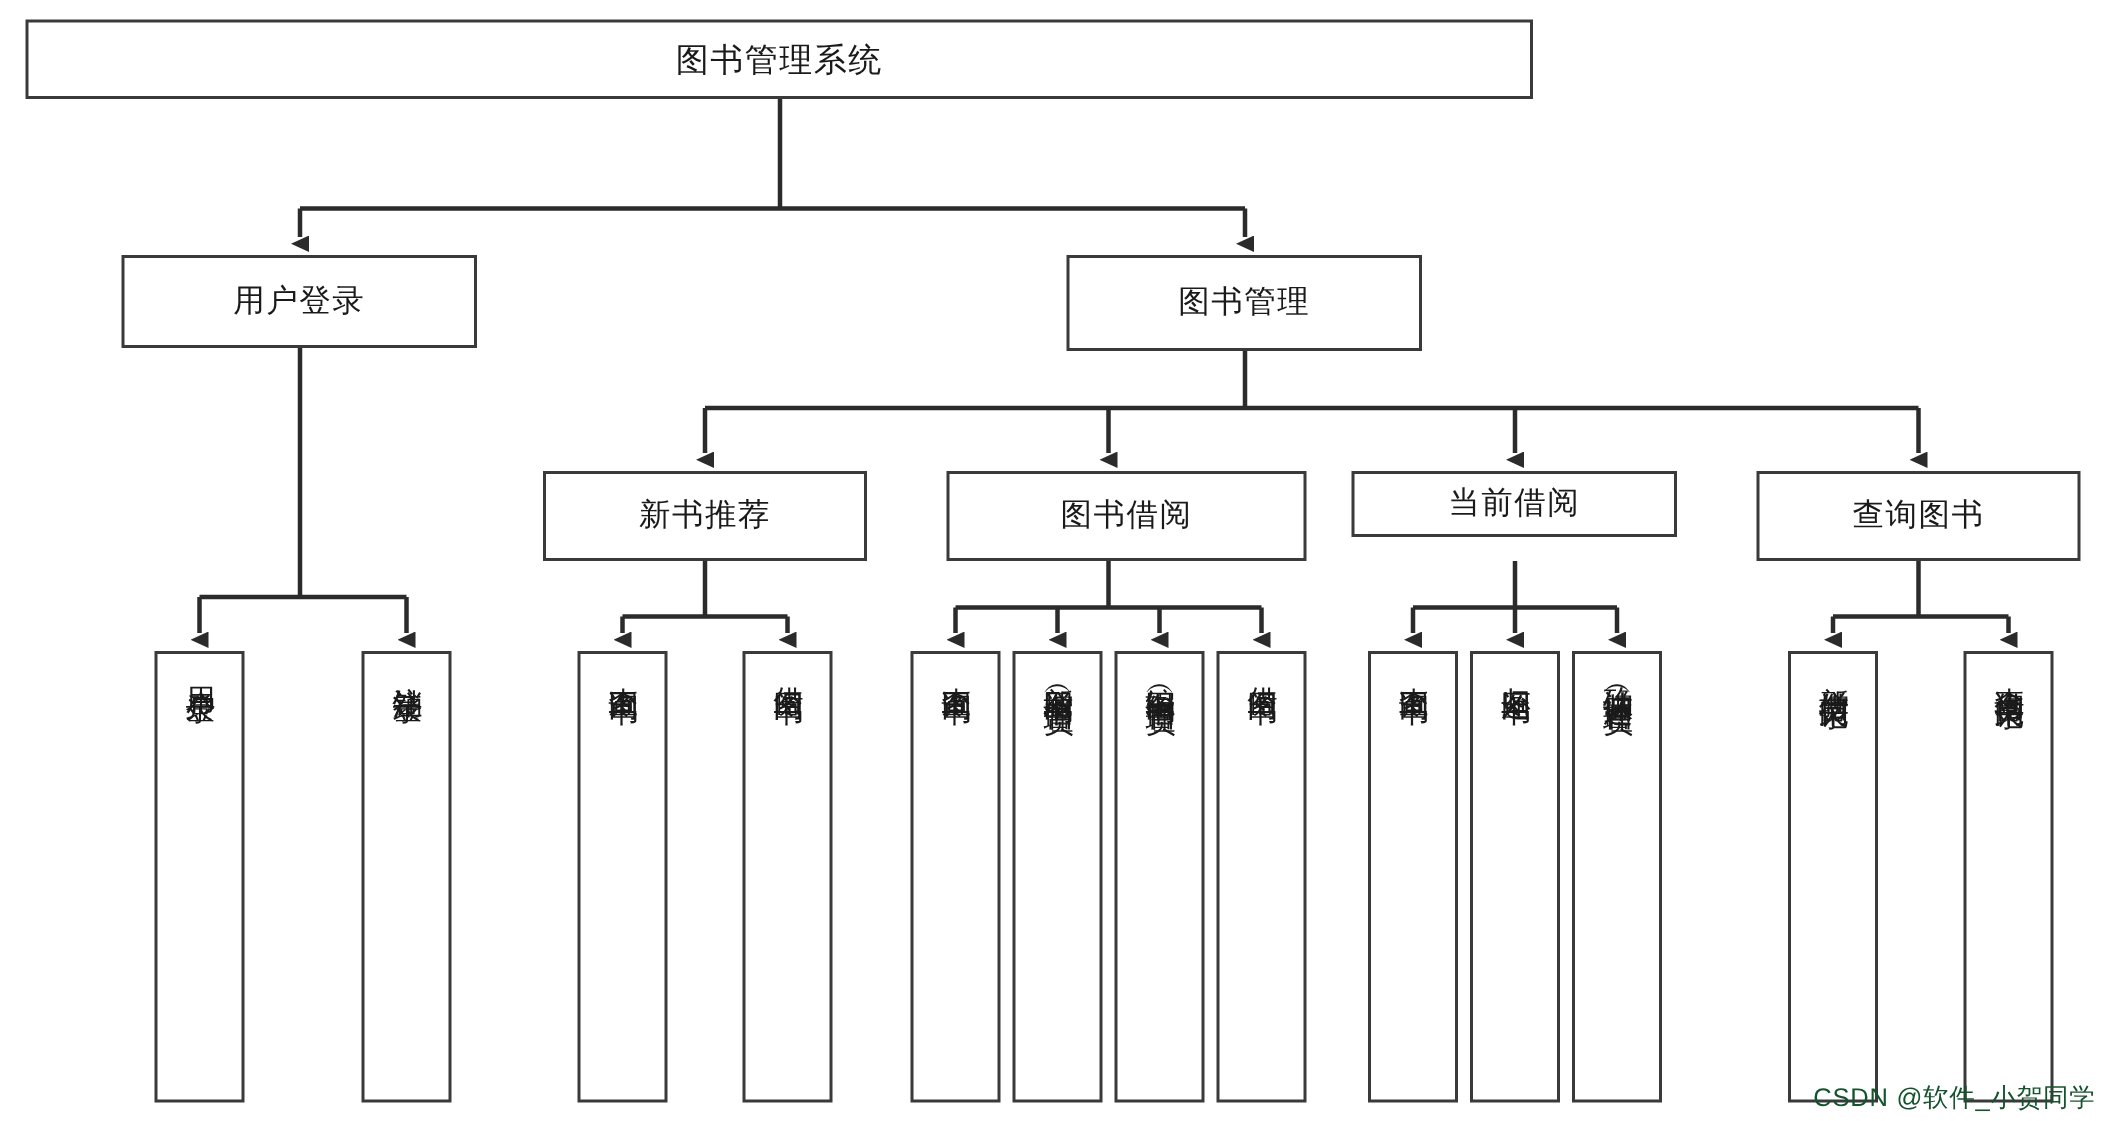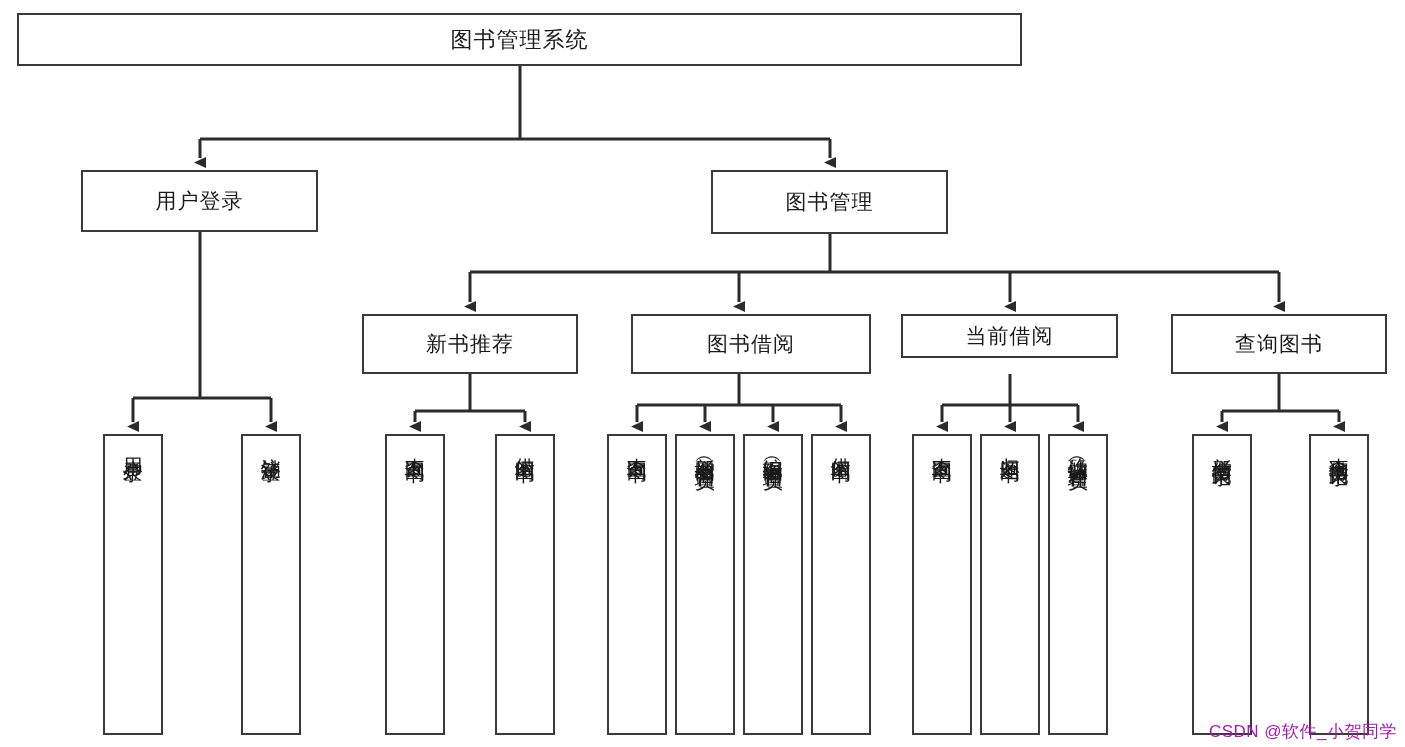--- a/index.html
+++ b/index.html
@@ -42,21 +42,21 @@
     letter-spacing:2px;
     white-space:nowrap;
     text-align:start;
   }
 
   .watermark{
     position:absolute;
     right:8px;
     bottom:4px;
     font-size:17px;
-    color:#a21caf;
+    color:#14532d;
     white-space:nowrap;
     letter-spacing:0.5px;
   }
 </style>
 </head>
 <body>
 
 <div id="stage">
 
   <svg id="wires" viewBox="0 0 1405 747">

